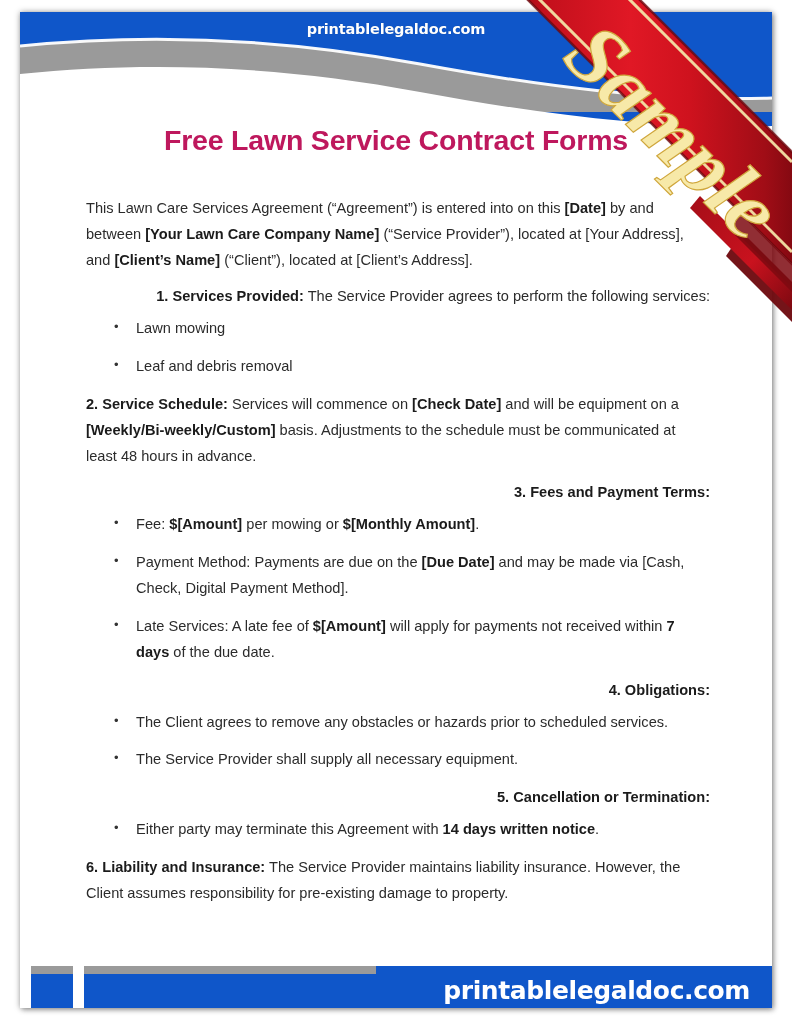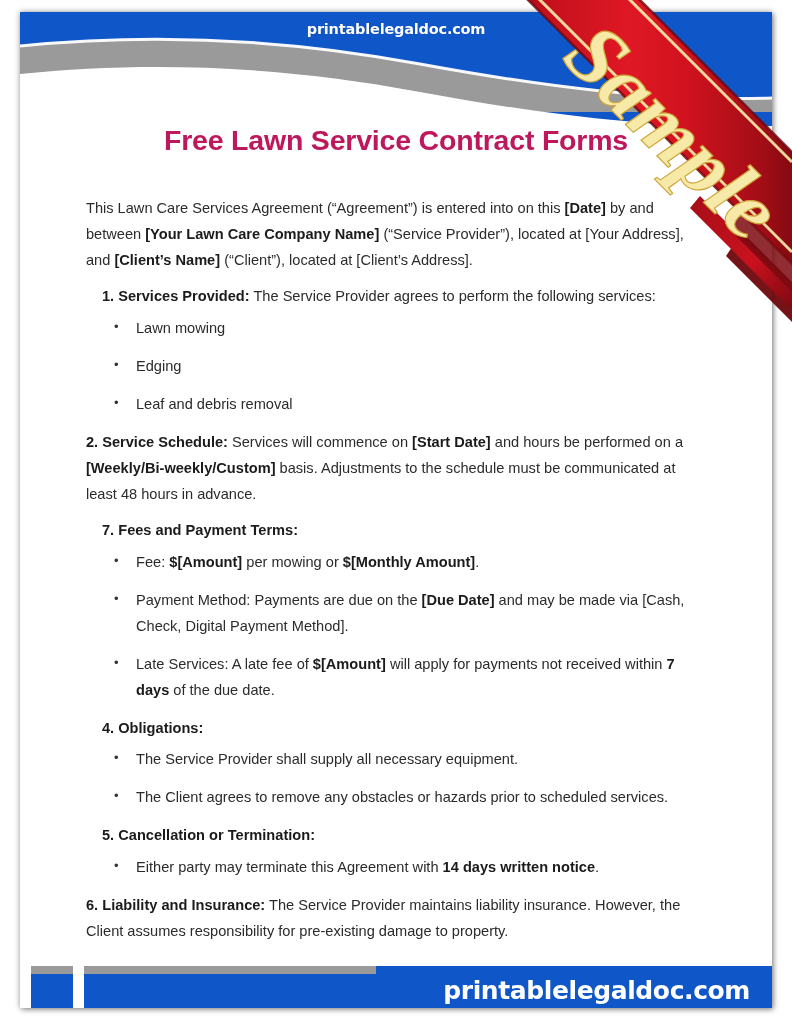--- a/index.html
+++ b/index.html
@@ -82,20 +82,21 @@
     color: #2b2b2b;
     font-size: 14.6px;
     line-height: 1.78;
     font-family: "Liberation Sans", sans-serif;
   }
   .content p {
     margin: 12px 0 10px 0;
   }
   .content p.sec {
     margin: 0 0 6px 16px;
+    text-align: right;
   }
   .content b, .content strong {
     font-weight: bold;
     color: #1b1b1b;
   }
   .content ul {
     margin: 4px 0 12px 0;
     padding: 0 0 0 50px;
     list-style: none;
   }
@@ -205,43 +206,42 @@
 
       <p>
         <span>This Lawn Care Services Agreement (“Agreement”) is entered into on this </span><b>[Date]</b><span> by and between </span><b>[Your Lawn Care Company Name]</b><span> (“Service Provider”), located at [Your Address], and </span><b>[Client’s Name]</b><span> (“Client”), located at [Client’s Address].</span>
       </p>
 
       <p class="sec">
         <b>1. Services Provided:</b><span> The Service Provider agrees to perform the following services:</span>
       </p>
       <ul>
         <li><span>Lawn mowing</span></li>
-        <li><span>Edging</span></li>
         <li><span>Leaf and debris removal</span></li>
       </ul>
 
       <p>
-        <b>2. Service Schedule:</b><span> Services will commence on </span><b>[Start Date]</b><span> and hours be performed on a </span><b>[Weekly/Bi-weekly/Custom]</b><span> basis. Adjustments to the schedule must be communicated at least 48 hours in advance.</span>
+        <b>2. Service Schedule:</b><span> Services will commence on </span><b>[Check Date]</b><span> and will be equipment on a </span><b>[Weekly/Bi-weekly/Custom]</b><span> basis. Adjustments to the schedule must be communicated at least 48 hours in advance.</span>
       </p>
 
       <p class="sec">
-        <b>7. Fees and Payment Terms:</b>
+        <b>3. Fees and Payment Terms:</b>
       </p>
       <ul>
         <li><span>Fee: </span><b>$[Amount]</b><span> per mowing or </span><b>$[Monthly Amount]</b><span>.</span></li>
         <li><span>Payment Method: Payments are due on the </span><b>[Due Date]</b><span> and may be made via [Cash, Check, Digital Payment Method].</span></li>
         <li><span>Late Services: A late fee of </span><b>$[Amount]</b><span> will apply for payments not received within </span><b>7 days</b><span> of the due date.</span></li>
       </ul>
 
       <p class="sec">
         <b>4. Obligations:</b>
       </p>
       <ul>
+        <li><span>The Client agrees to remove any obstacles or hazards prior to scheduled services.</span></li>
         <li><span>The Service Provider shall supply all necessary equipment.</span></li>
-        <li><span>The Client agrees to remove any obstacles or hazards prior to scheduled services.</span></li>
       </ul>
 
       <p class="sec">
         <b>5. Cancellation or Termination:</b>
       </p>
       <ul>
         <li><span>Either party may terminate this Agreement with </span><b>14 days written notice</b><span>.</span></li>
       </ul>
 
       <p>

